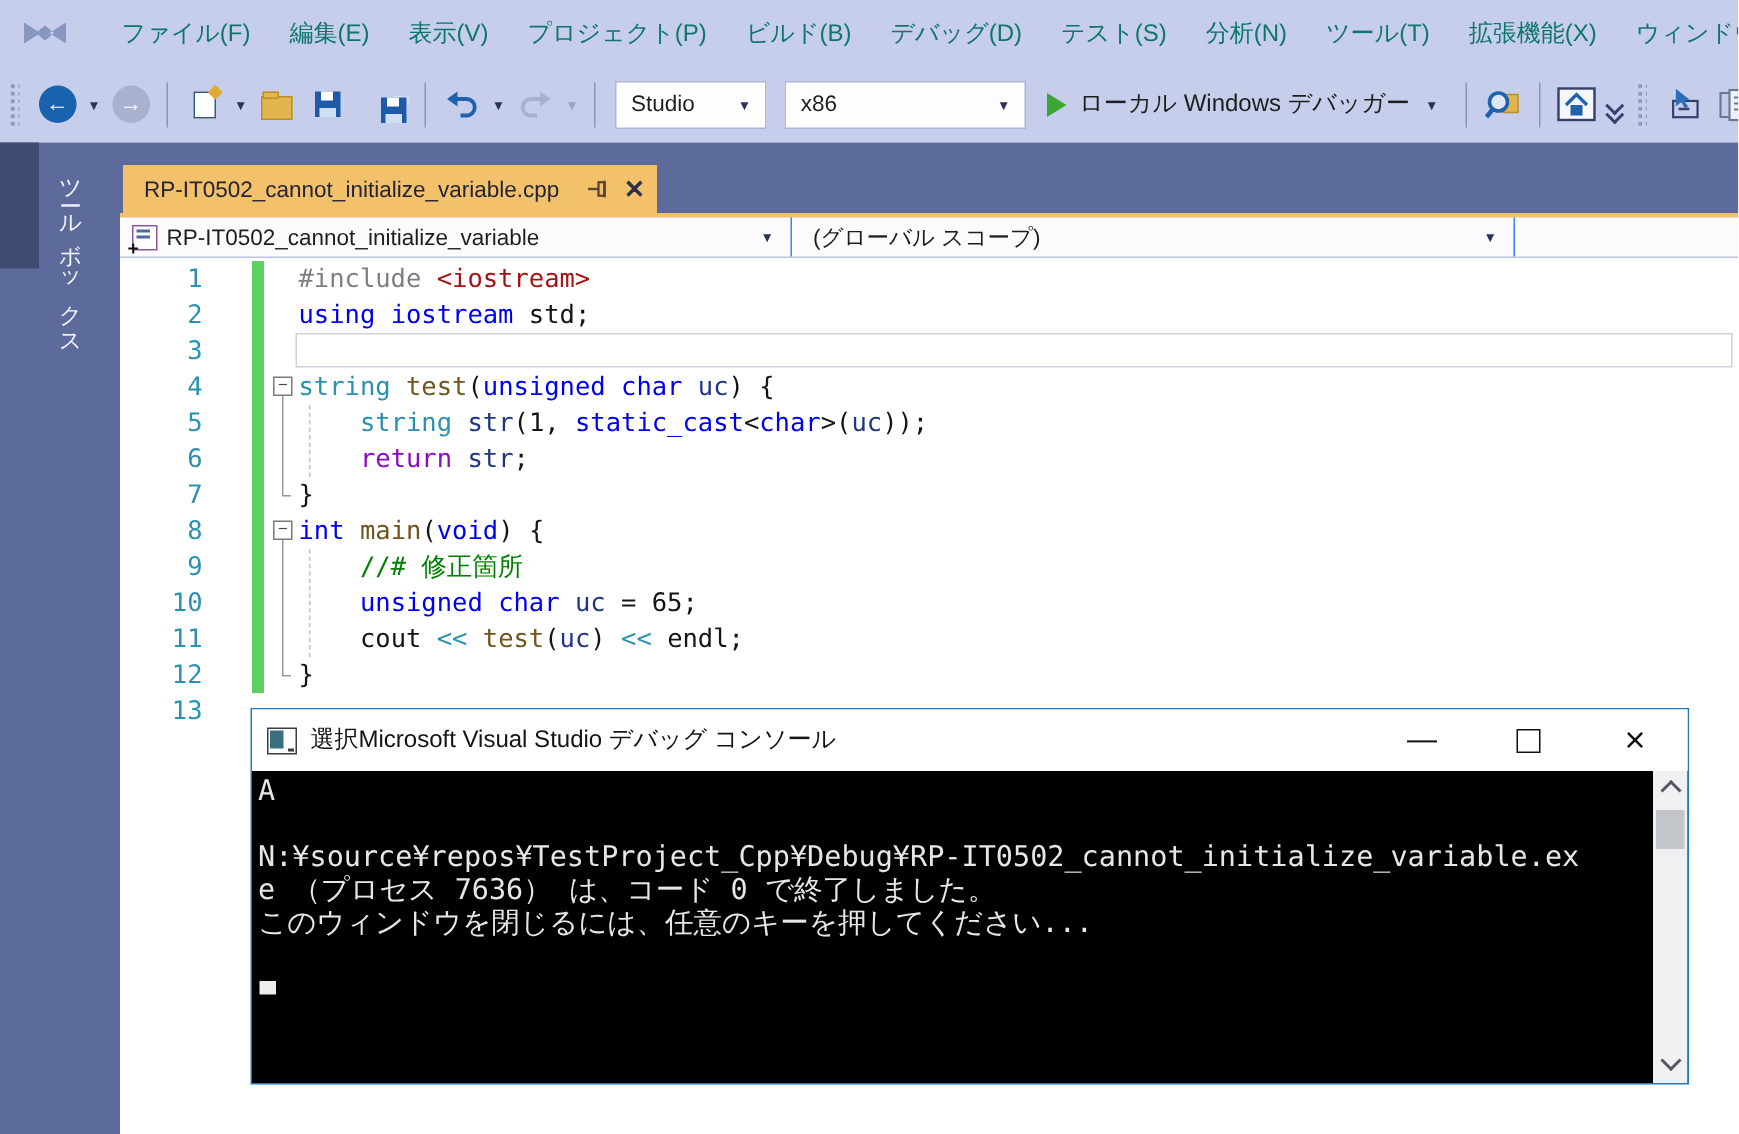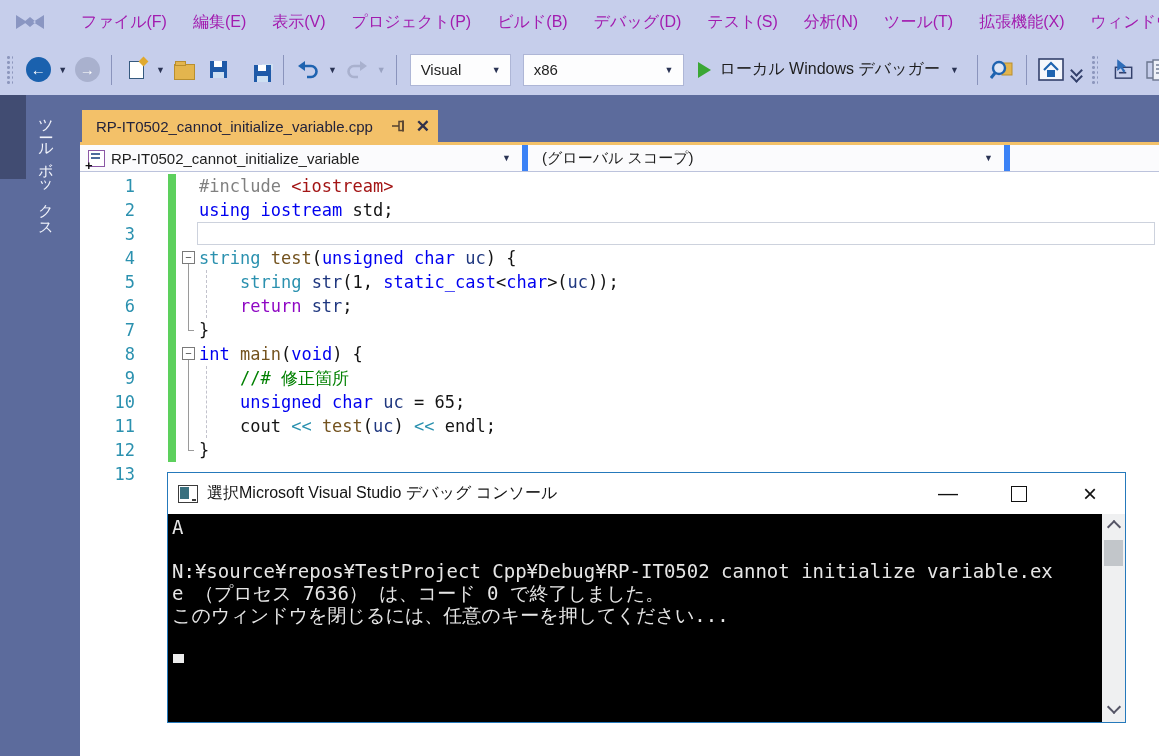--- a/index.html
+++ b/index.html
@@ -3,21 +3,21 @@
 <meta charset="utf-8">
 <style>
   html,body{margin:0;padding:0;background:#fff;}
   .screen{position:relative;width:1159px;height:756px;overflow:hidden;
           font-family:"Liberation Sans",sans-serif;color:#1e1e1e;background:#fff;}
 
   
   .menubar{position:absolute;left:0;top:0;width:1159px;height:44px;background:var(--chrome);
            display:flex;align-items:center;white-space:nowrap;overflow:hidden;}
   .vslogo{margin:0 22px 0 14px;flex:0 0 auto;}
-  .mi{font-size:16px;padding:0 13px;color:#a21caf;cursor:default;}
+  .mi{font-size:16px;padding:0 13px;color:#0f766e;cursor:default;}
 
   
   .toolbar{position:absolute;left:0;top:44px;width:1159px;height:51px;background:var(--chrome);
            display:flex;align-items:center;white-space:nowrap;overflow:hidden;}
   .grip{width:8px;height:30px;margin:0 8px 0 6px;
         background-image:radial-gradient(circle,#8d97bd 1.3px,transparent 1.6px);
         background-size:5px 5px;}
   .tbtn{display:flex;align-items:center;justify-content:center;height:34px;min-width:26px;
         margin:0 2px;background:transparent;border:none;padding:0 2px;}
   .circ{width:25px;height:25px;border-radius:50%;display:flex;align-items:center;justify-content:center;
@@ -56,21 +56,21 @@
   .tabwell .underline{position:absolute;left:0;bottom:0;width:100%;height:3px;background:var(--tab);}
   .doctab{position:absolute;left:2px;top:15px;height:32px;width:356px;background:var(--tab);
           display:flex;align-items:center;font-size:15px;color:#23233b;padding:0 8px 0 14px;box-sizing:border-box;}
   .doctab .ttl{flex:1;}
   .pin{margin:0 8px;display:flex;align-items:center;}
   .tabx{font-size:17px;color:#30304a;font-weight:bold;line-height:1;}
 
   
   .navbar{position:absolute;left:80px;top:145px;width:1079px;height:27px;background:#fbfbfd;
           border-bottom:1px solid #bcc3dc;display:flex;box-sizing:border-box;}
-  .navcombo{display:flex;align-items:center;font-size:15px;border-right:6px solid #3b82f6;
+  .navcombo{display:flex;align-items:center;font-size:15px;border-right:1px solid #3b82f6;
             padding:0 8px;box-sizing:border-box;}
   .navcombo .lbl{flex:1;padding-left:6px;}
   .classicon{position:relative;width:15px;height:15px;border:1px solid #8b57a5;background:#fff;flex:0 0 auto;}
   .classicon::before{content:"";position:absolute;left:2px;top:2px;width:9px;height:2px;background:#4d6b9c;box-shadow:0 4px 0 #4d6b9c;}
   .classicon::after{content:"+";position:absolute;left:-4px;bottom:-7px;font-size:13px;font-weight:bold;color:#111;}
 
   
   .editor{position:absolute;left:80px;top:172px;width:1079px;height:584px;background:#fff;overflow:hidden;}
   .gutter{position:absolute;left:0;top:2px;width:55px;text-align:right;
           font-family:"DejaVu Sans Mono",monospace;font-size:17px;color:var(--lnum);}
@@ -156,21 +156,21 @@
     <span class="caret">▼</span>
     <div class="tbtn">
       <svg width="22" height="20" viewBox="0 0 22 20">
         <path d="M16 6 h-8 a5.5 5.5 0 0 0 0 11 h4" fill="none" stroke="#a9b1ce" stroke-width="2.6"></path>
         <polygon points="14,1 14,11 21,6" fill="#a9b1ce"></polygon>
       </svg>
     </div>
     <span class="caret off">▼</span>
     <div class="sep"></div>
     <div class="combo" style="width:92px;">
-      <span class="cbl">Visual</span>
+      <span class="cbl">Studio</span>
       <span class="caret">▼</span>
     </div>
     <div class="combo" style="width:158px;align-items:center;">
       <span class="cbl">x86</span>
       <span class="caret">▼</span>
     </div>
     <div class="runbtn">
       <span class="play"></span>
       <span>ローカル Windows デバッガー</span>
       <span class="caret" style="margin-left:10px;">▼</span>

